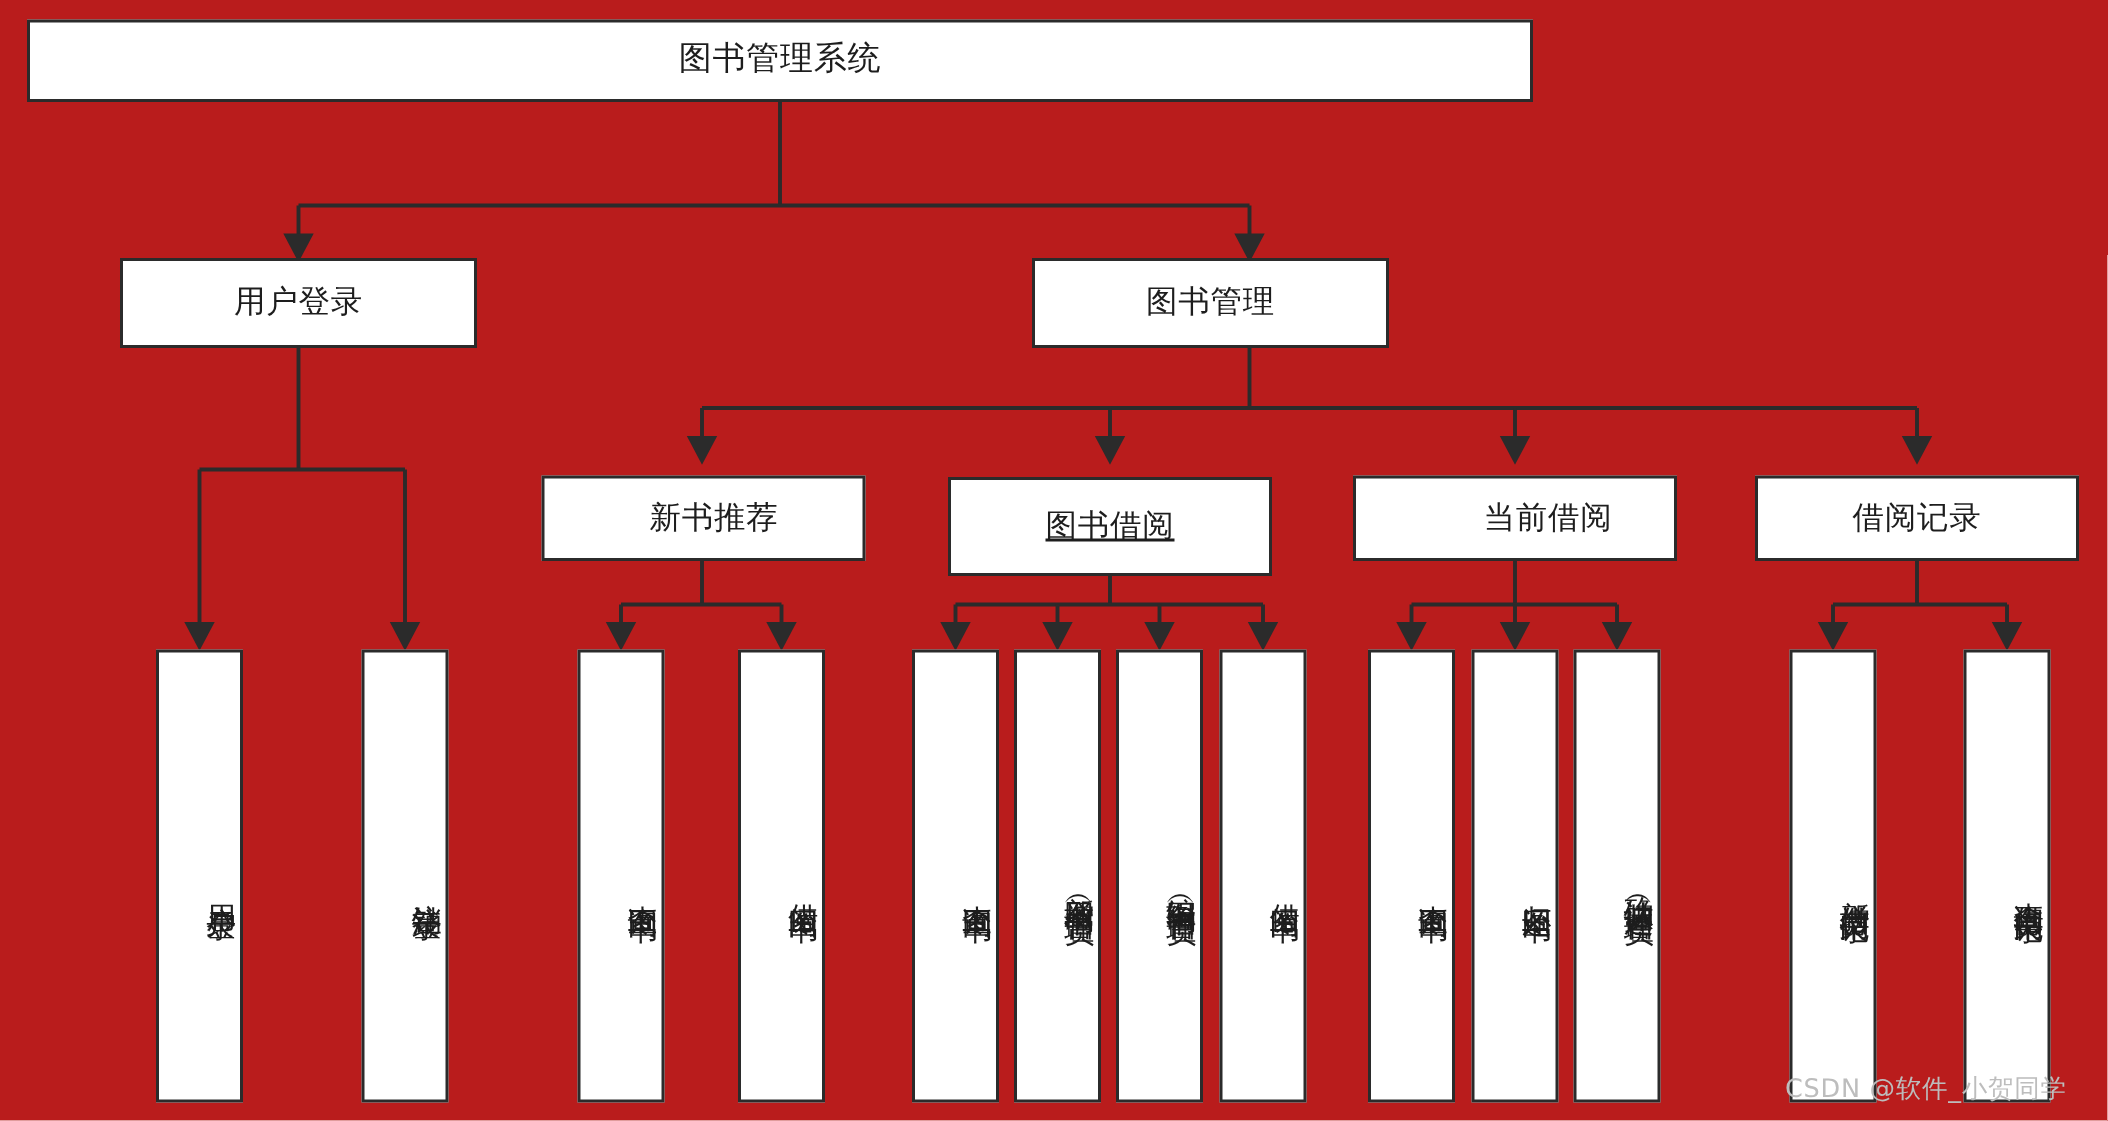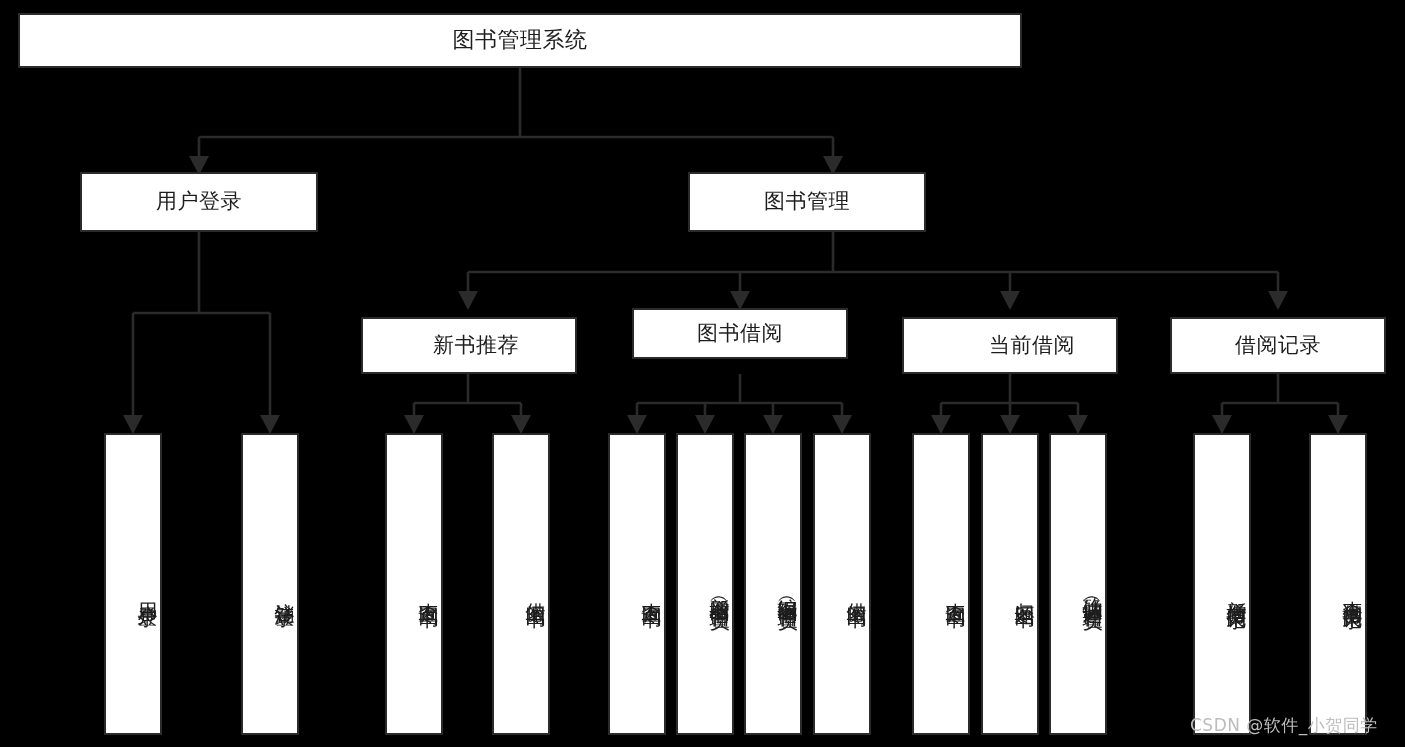--- a/index.html
+++ b/index.html
@@ -8,21 +8,21 @@
     padding: 0;
     background: #ffffff;
   }
   body {
     font-family: "DejaVu Sans", "Liberation Sans", sans-serif;
   }
   #diagram-root {
     position: relative;
     width: 1405px;
     height: 747px;
-    background: #000000;
+    background: #b91c1c;
     overflow: hidden;
   }
   #edges-layer {
     position: absolute;
     left: 0;
     top: 0;
     width: 1405px;
     height: 747px;
     pointer-events: none;
   }
@@ -125,21 +125,21 @@
       <path d="M1338,403 L1338,424" marker-end="url(#arrowhead)"></path>
     </g>
   </svg>
 
   <div class="node node-h node-root" style="left:18px; top:13px; width:1004px; height:55px;">图书管理系统</div>
 
   <div class="node node-h" style="left:80px; top:172px; width:238px; height:60px;">用户登录</div>
   <div class="node node-h" style="left:688px; top:172px; width:238px; height:60px;">图书管理</div>
 
   <div class="node node-h" style="left:361px; top:317px; width:216px; height:57px;padding-left:14px;">新书推荐</div>
-  <div class="node node-h" style="left:632px; top:308px; width:216px; height:51px;">图书借阅</div>
+  <div class="node node-h" style="left:632px; top:318px; width:216px; height:66px;text-decoration:underline;">图书借阅</div>
   <div class="node node-h" style="left:902px; top:317px; width:216px; height:57px;padding-left:44px;">当前借阅</div>
   <div class="node node-h" style="left:1170px; top:317px; width:216px; height:57px;">借阅记录</div>
 
   <div class="node node-v" style="left:104px; top:433px; width:58px; height:302px;">
     <span class="vtext">用户登录</span>
   </div>
   <div class="node node-v" style="left:241px; top:433px; width:58px; height:302px;">
     <span class="vtext">注销登录</span>
   </div>
 

